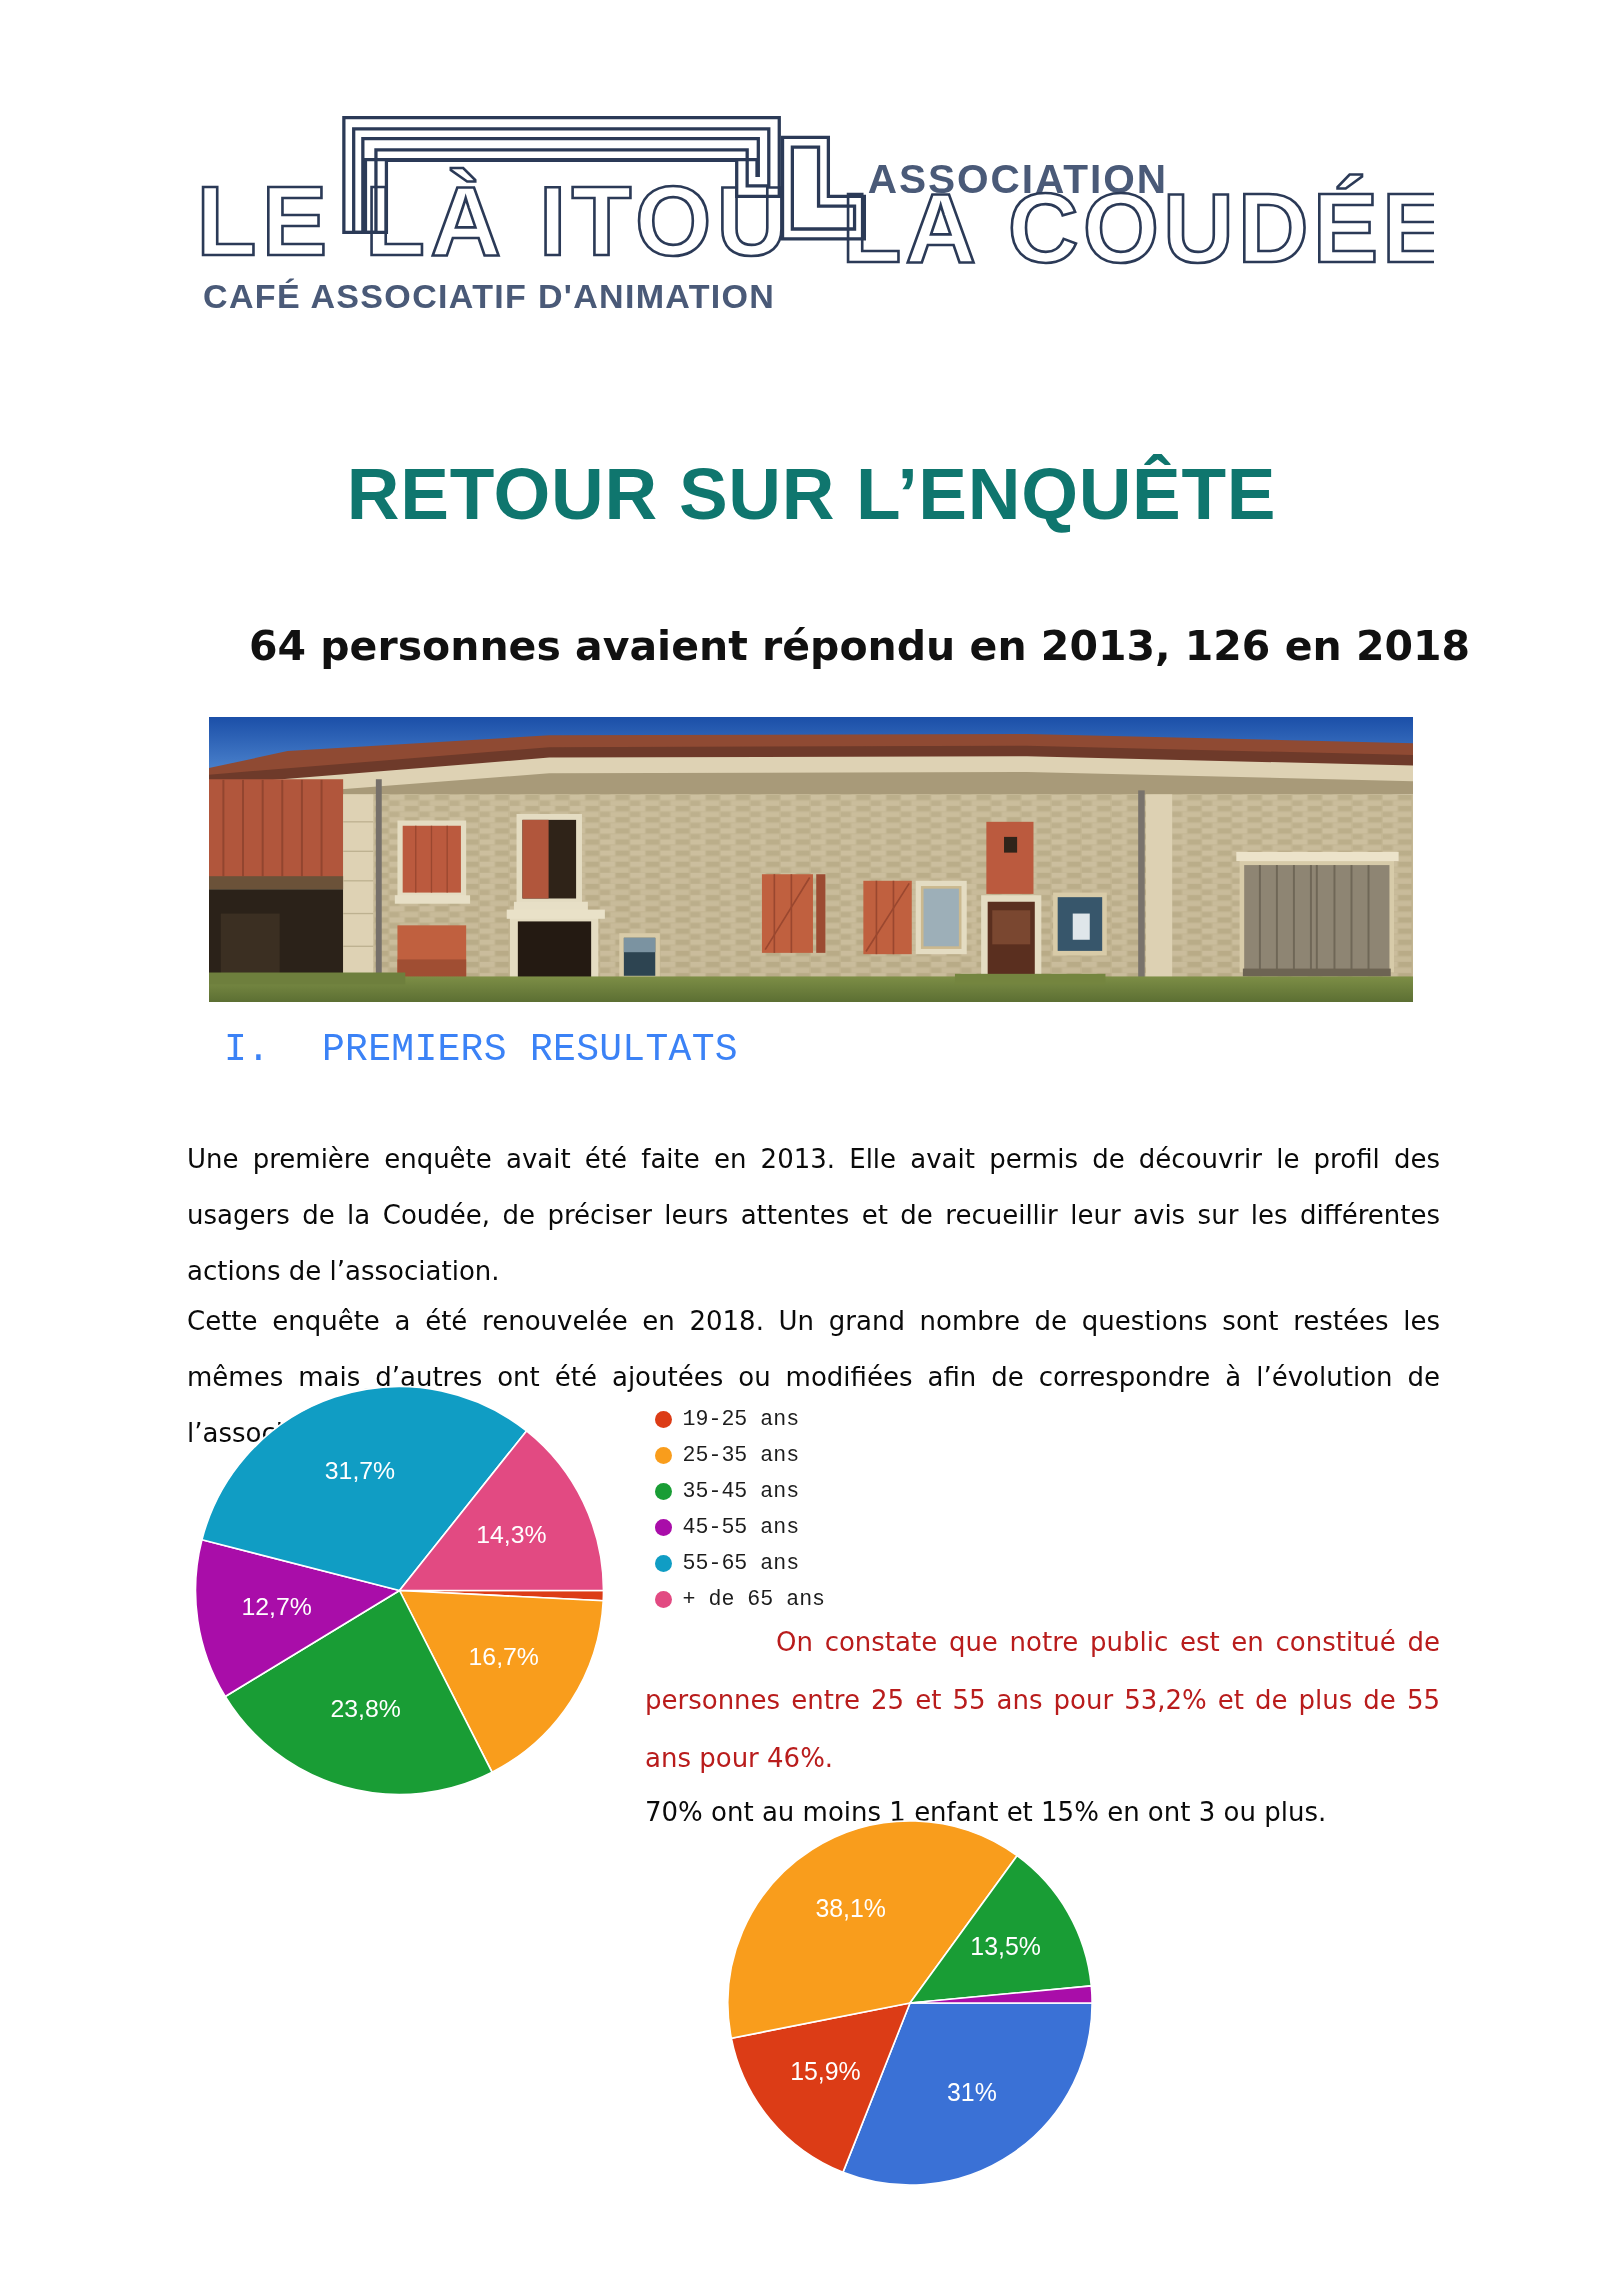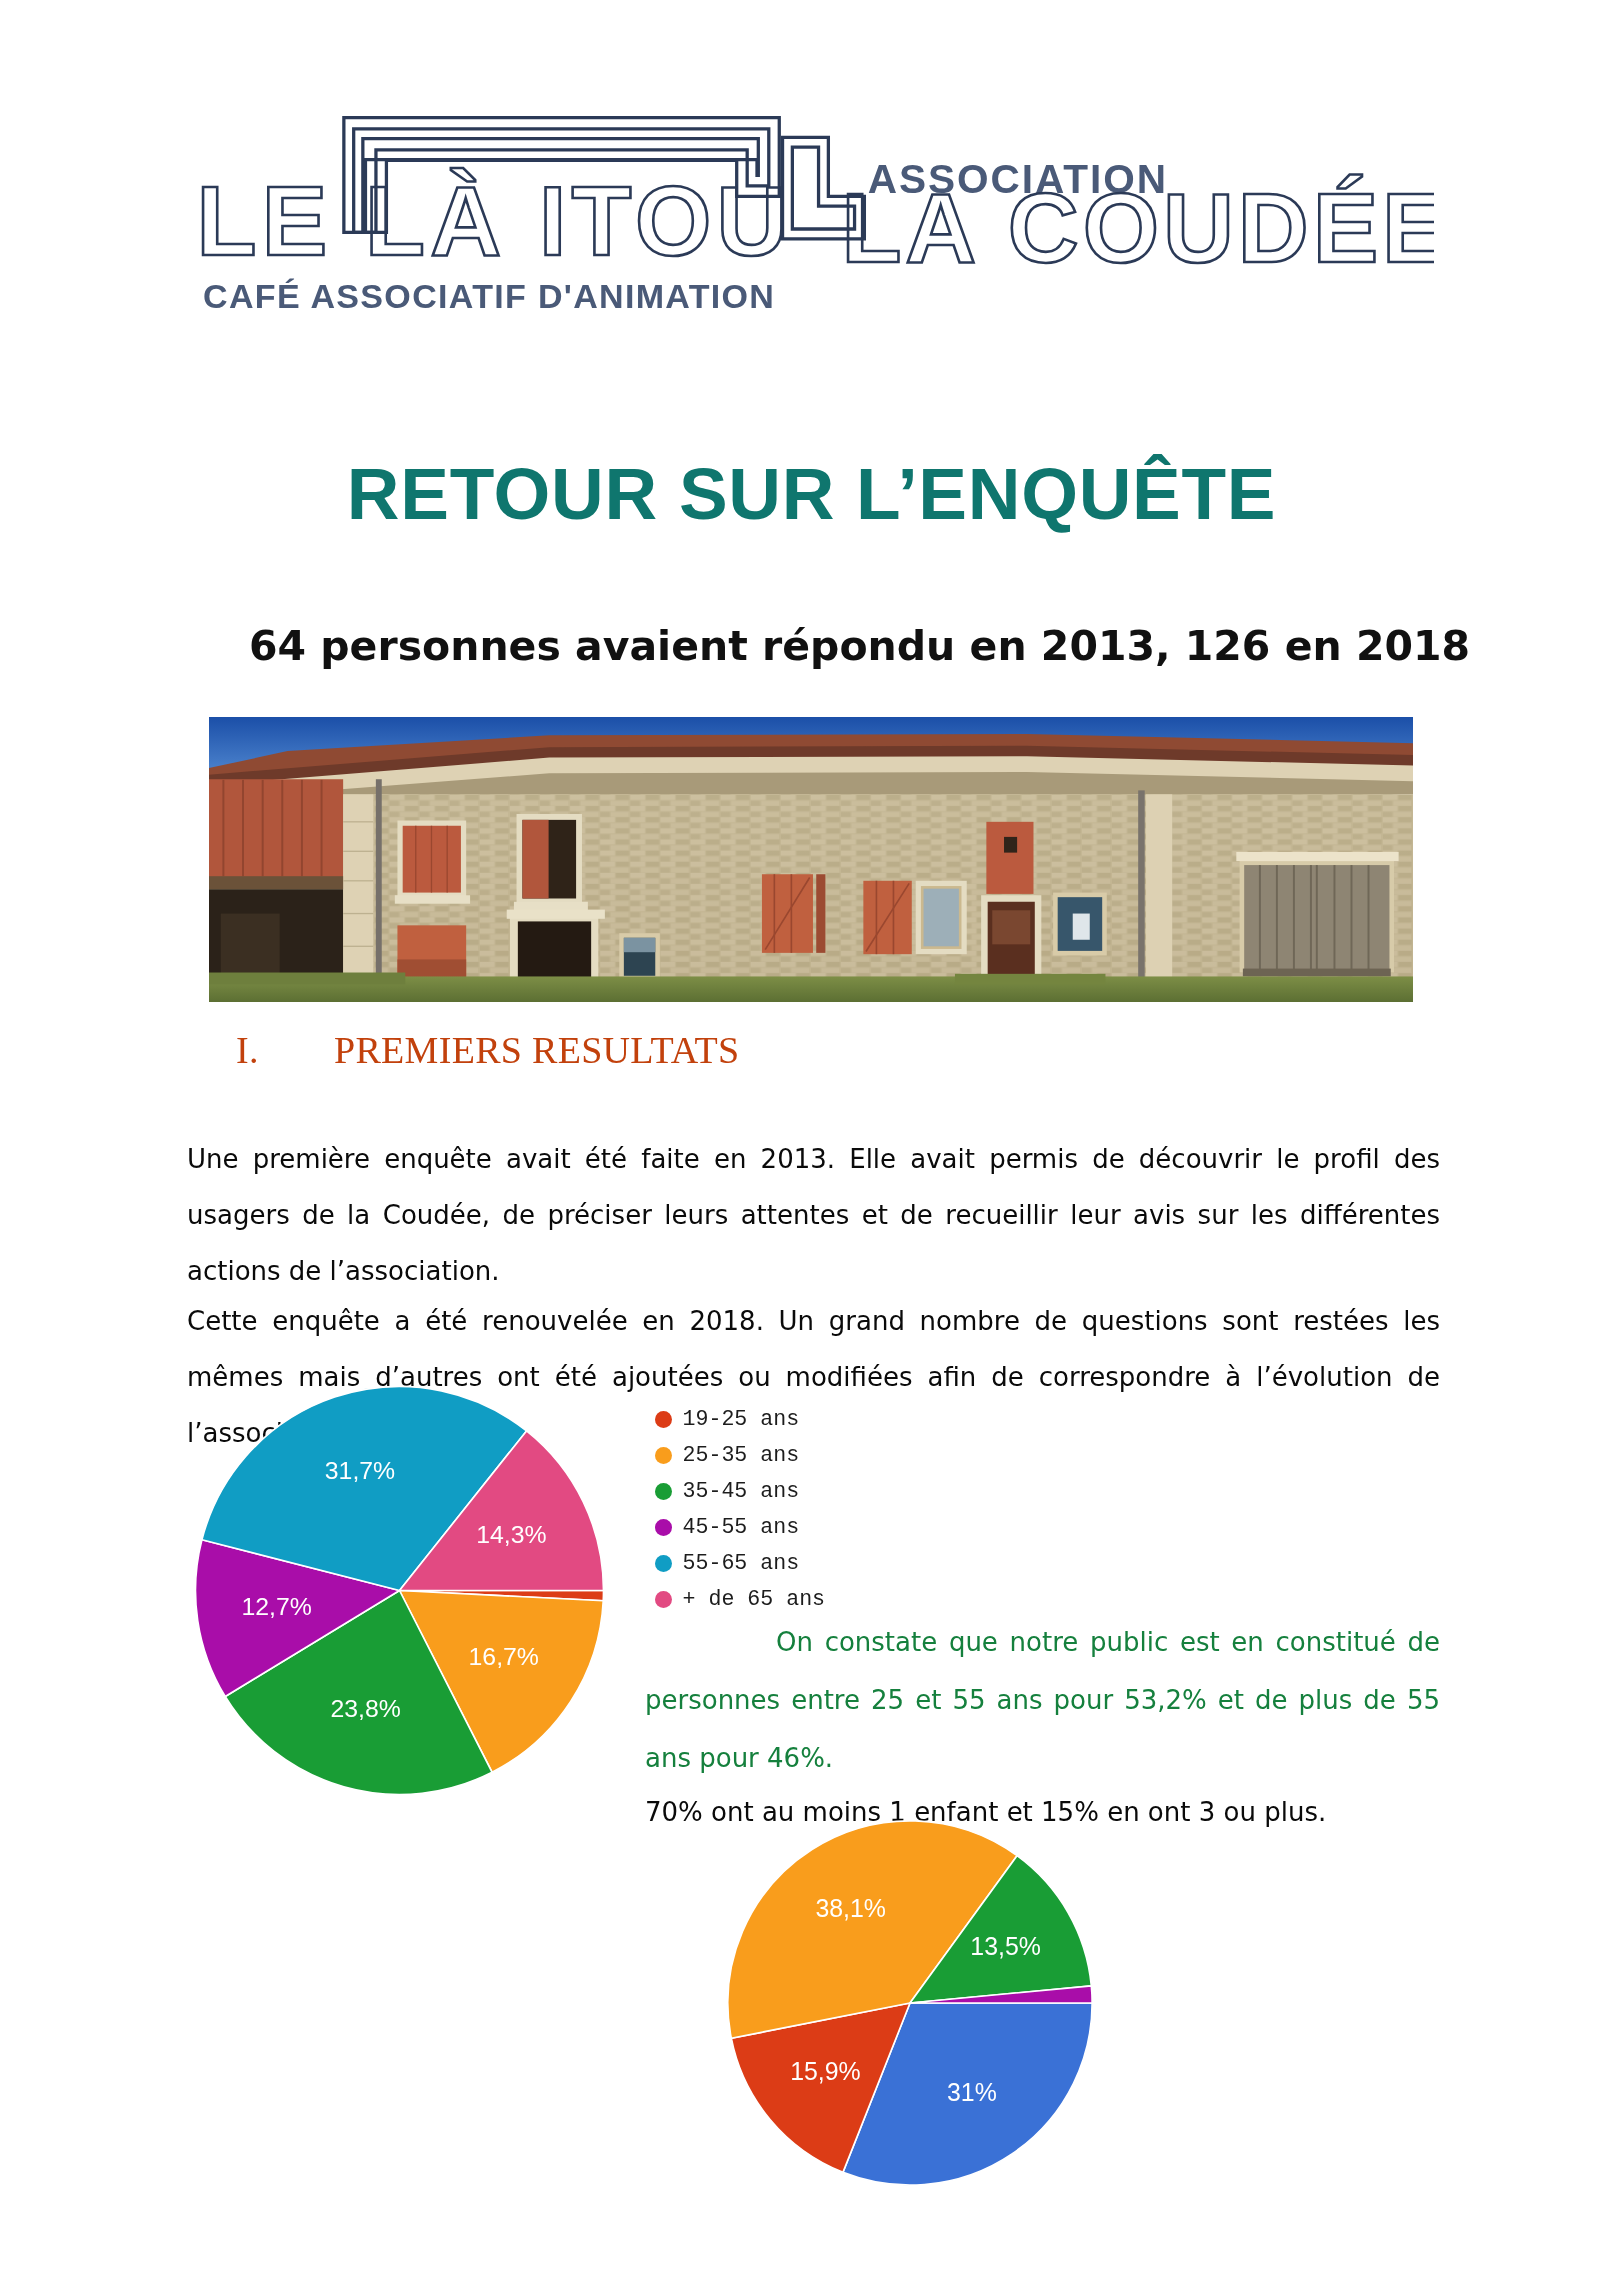--- a/index.html
+++ b/index.html
@@ -65,25 +65,25 @@
     top: 717px;
     width: 1204px;
     height: 285px;
     overflow: hidden;
   }
   .photo-svg { width: 100%; height: 100%; display: block; }
 
   
   .section-heading {
     position: absolute;
-    left: 236px;
+    left: 224px;
     top: 1028px;
     font-size: 38px;
-    color: #c2410c;
-    font-family: Liberation Serif, serif;
+    color: #3b82f6;
+    font-family: Liberation Mono, monospace;
     letter-spacing: 0.3px;
     white-space: nowrap;
   }
   .section-heading .num { display: inline-block; width: 98px; }
 
   
   .body-para {
     position: absolute;
     left: 187px;
     width: 1253px;
@@ -142,21 +142,21 @@
 
   
   .side-text {
     position: absolute;
     left: 645px;
     top: 1587px;
     width: 795px;
     font-size: 26px;
     line-height: 58px;
     text-align: justify;
-    color: #15803d;
+    color: #b91c1c;
     font-family: "DejaVu Sans", sans-serif;
   }
   .side-text .indent { display: inline-block; width: 131px; }
 
   .side-text-2 {
     position: absolute;
     left: 645px;
     top: 1757px;
     width: 795px;
     font-size: 26px;

